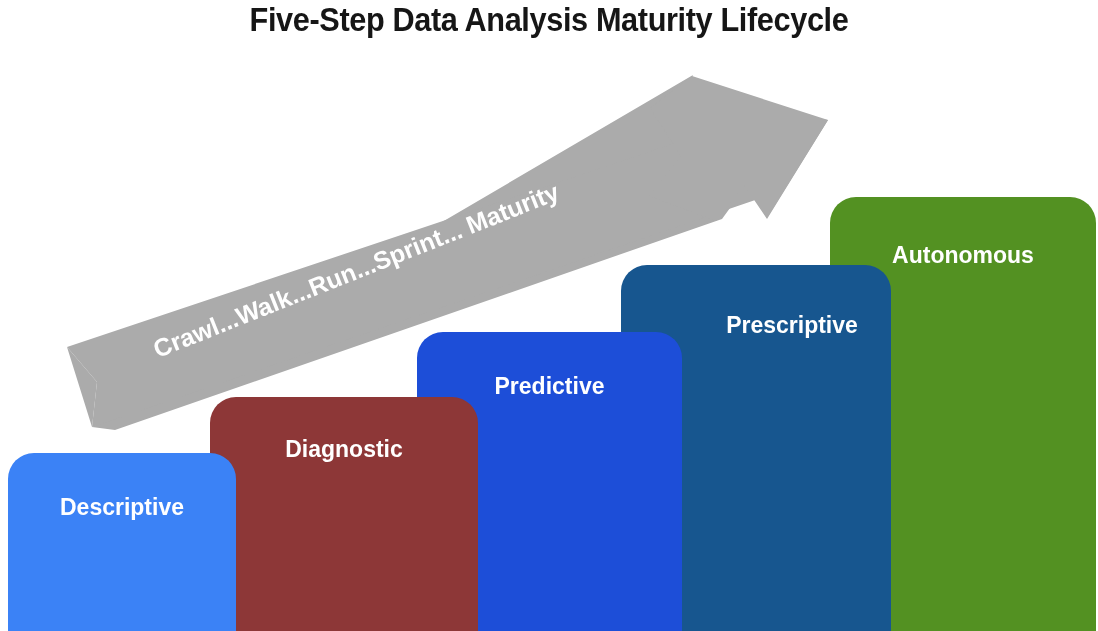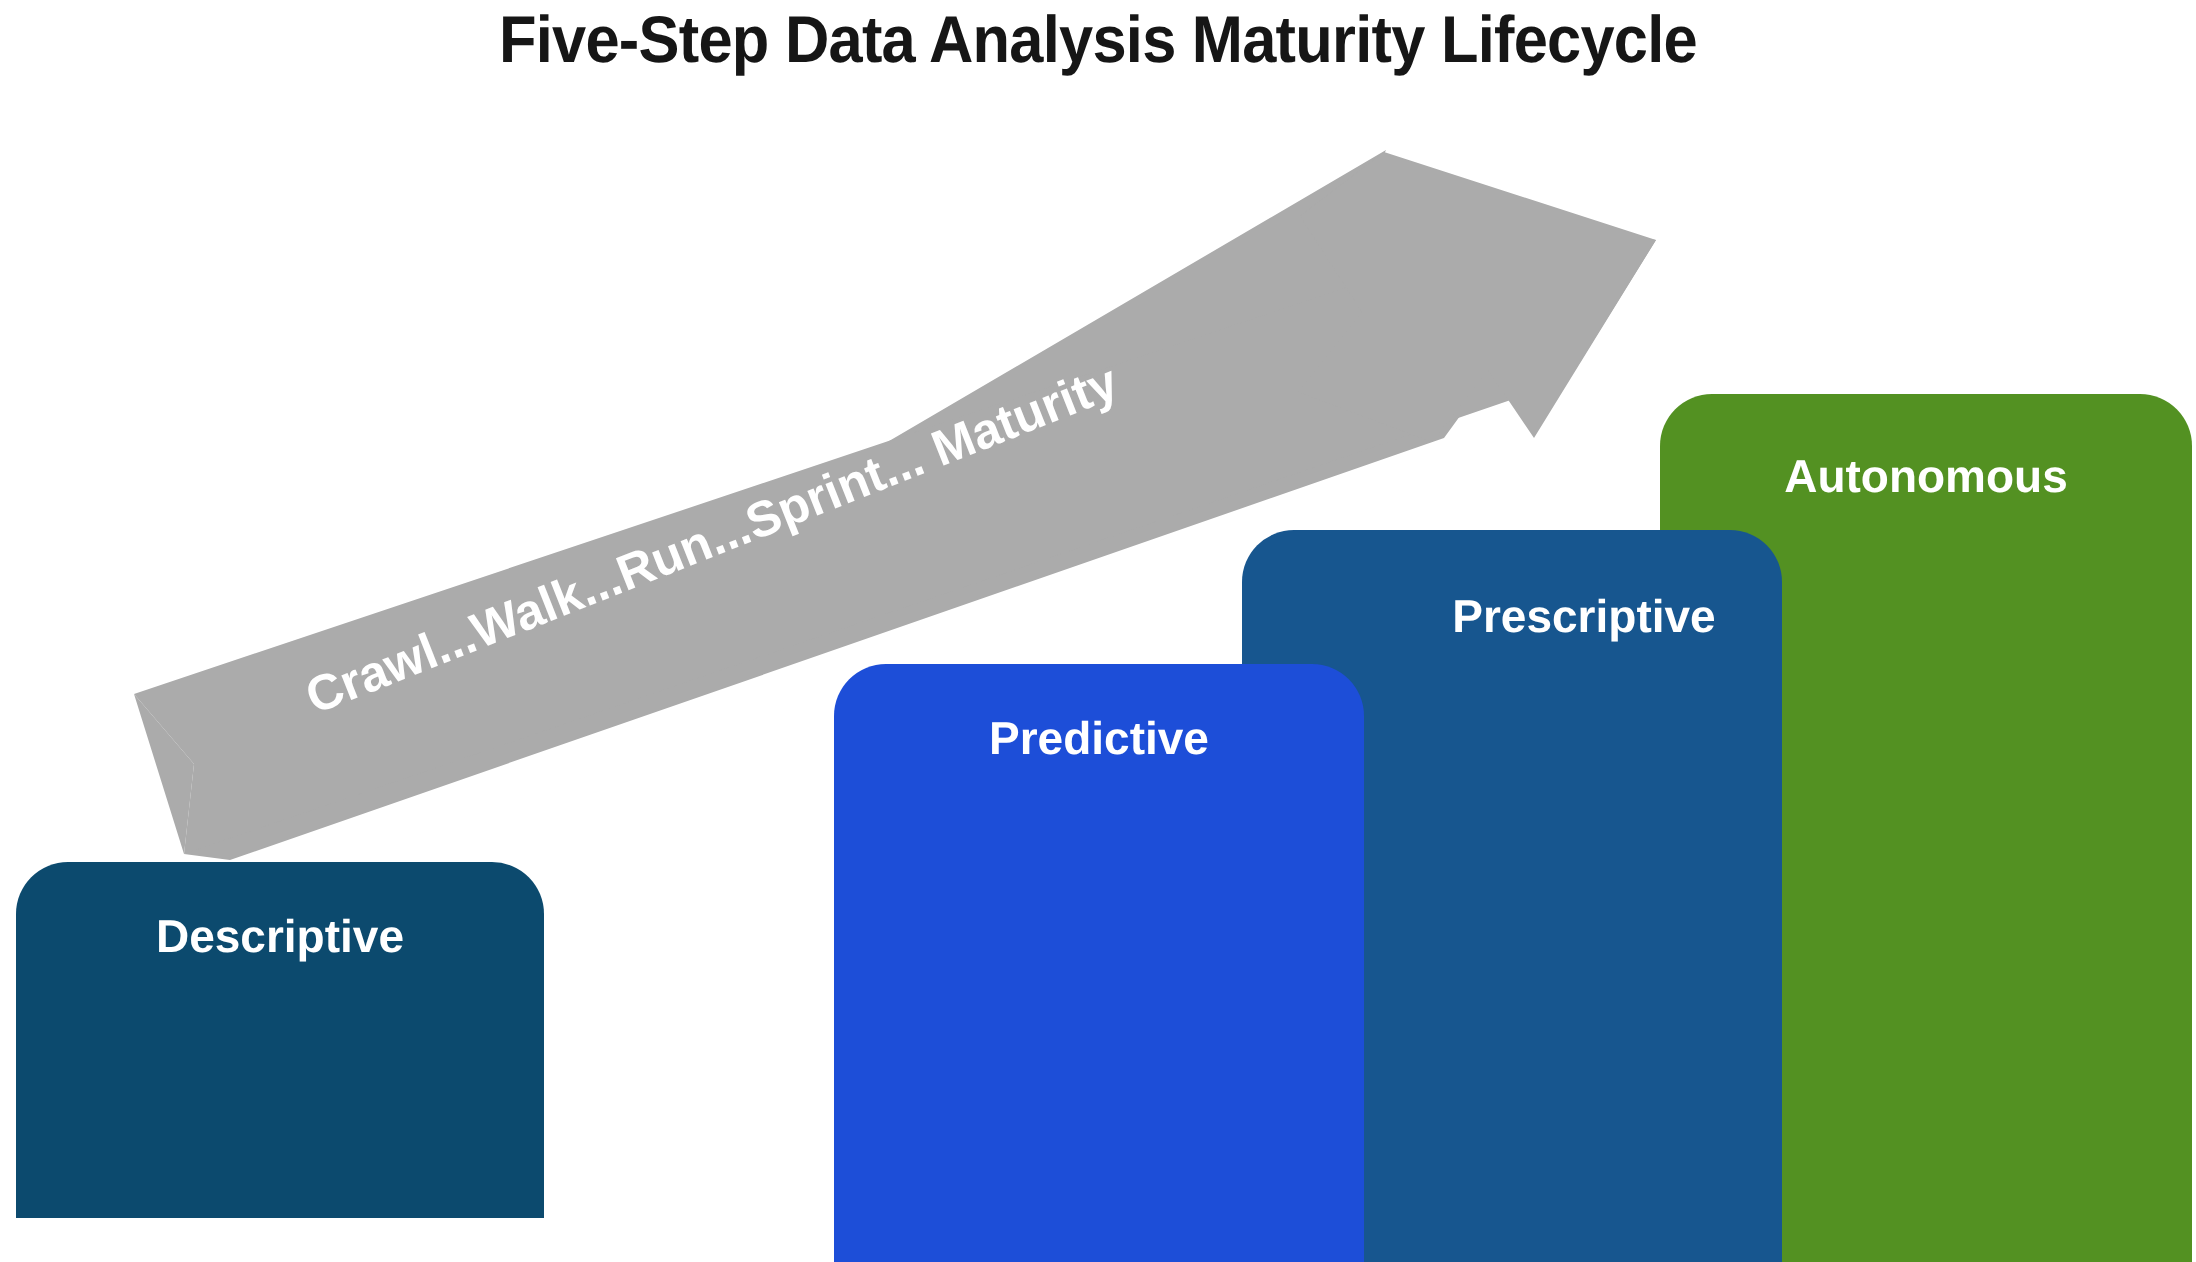--- a/index.html
+++ b/index.html
@@ -70,20 +70,21 @@
     position: absolute;
     left: 0;
     width: 100%;
     text-align: center;
     font-family: "Liberation Sans", sans-serif;
     font-weight: bold;
     font-size: 23px;
     line-height: 26px;
     color: #ffffff;
     white-space: nowrap;
+    margin-top: 17px;
   }
 </style>
 </head>
 <body>
 
 <div id="canvas">
 
   <div id="chart-title">Five-Step Data Analysis Maturity Lifecycle</div>
 
   <svg id="maturity-arrow" viewBox="0 0 1098 631">
@@ -99,18 +100,21 @@
   </div>
 
   <div class="stage-bar" style="left:621px; top:265px; width:270px; height:366px; background:#17568F; border-radius:26px 26px 0 0; z-index:2;">
     <div class="stage-label" style="top:30px;padding-left:36px;">Prescriptive</div>
   </div>
 
   <div class="stage-bar" style="left:417px; top:332px; width:265px; height:299px; background:#1d4ed8; border-radius:26px 26px 0 0; z-index:3;">
     <div class="stage-label" style="top:24px;">Predictive</div>
   </div>
 
+  <div class="stage-bar" style="left:210px; top:397px; width:268px; height:234px; background:#8D3737; border-radius:26px 26px 0 0; z-index:4;">
+    <div class="stage-label" style="top:22px;">Diagnostic</div>
+  </div>
 
-  <div class="stage-bar" style="left:8px; top:431px; width:264px; height:178px; background:#0c4a6e; border-radius:26px 26px 0 0; z-index:5;">
+  <div class="stage-bar" style="left:8px; top:453px; width:228px; height:178px; background:#3b82f6; border-radius:26px 26px 0 0; z-index:5;">
     <div class="stage-label" style="top:24px;">Descriptive</div>
   </div>
 
 </div>
 
 </body></html>

